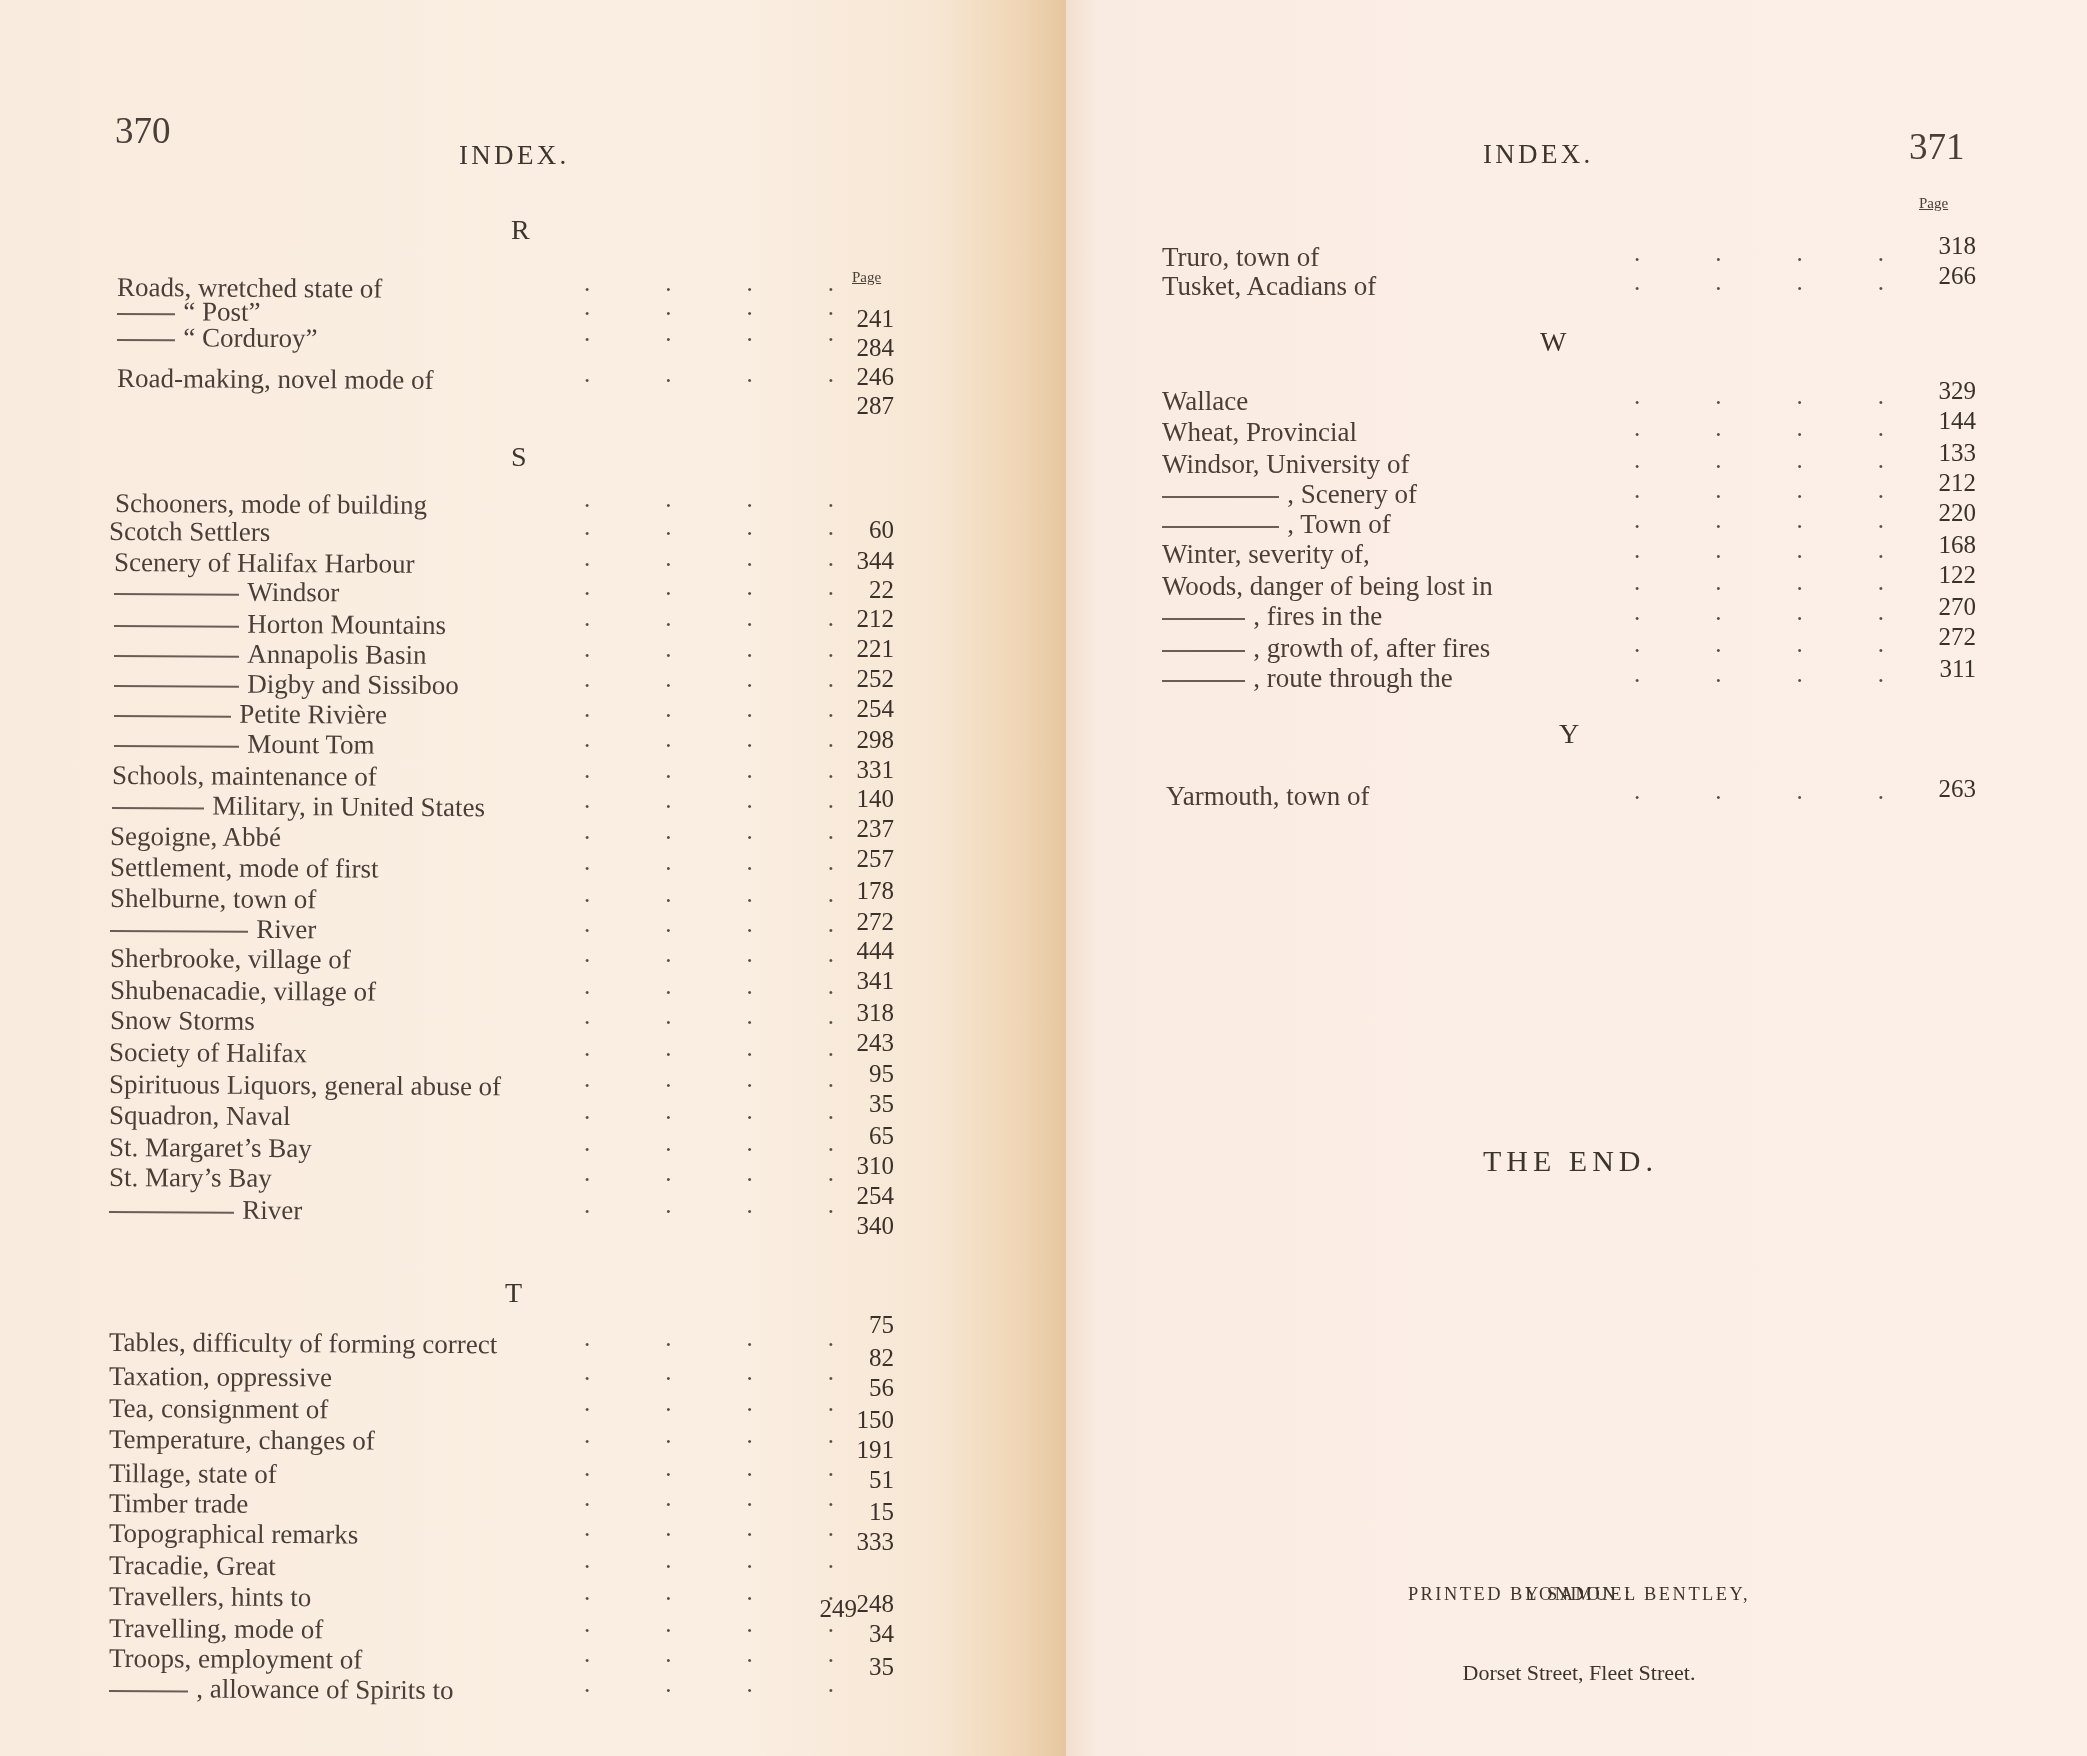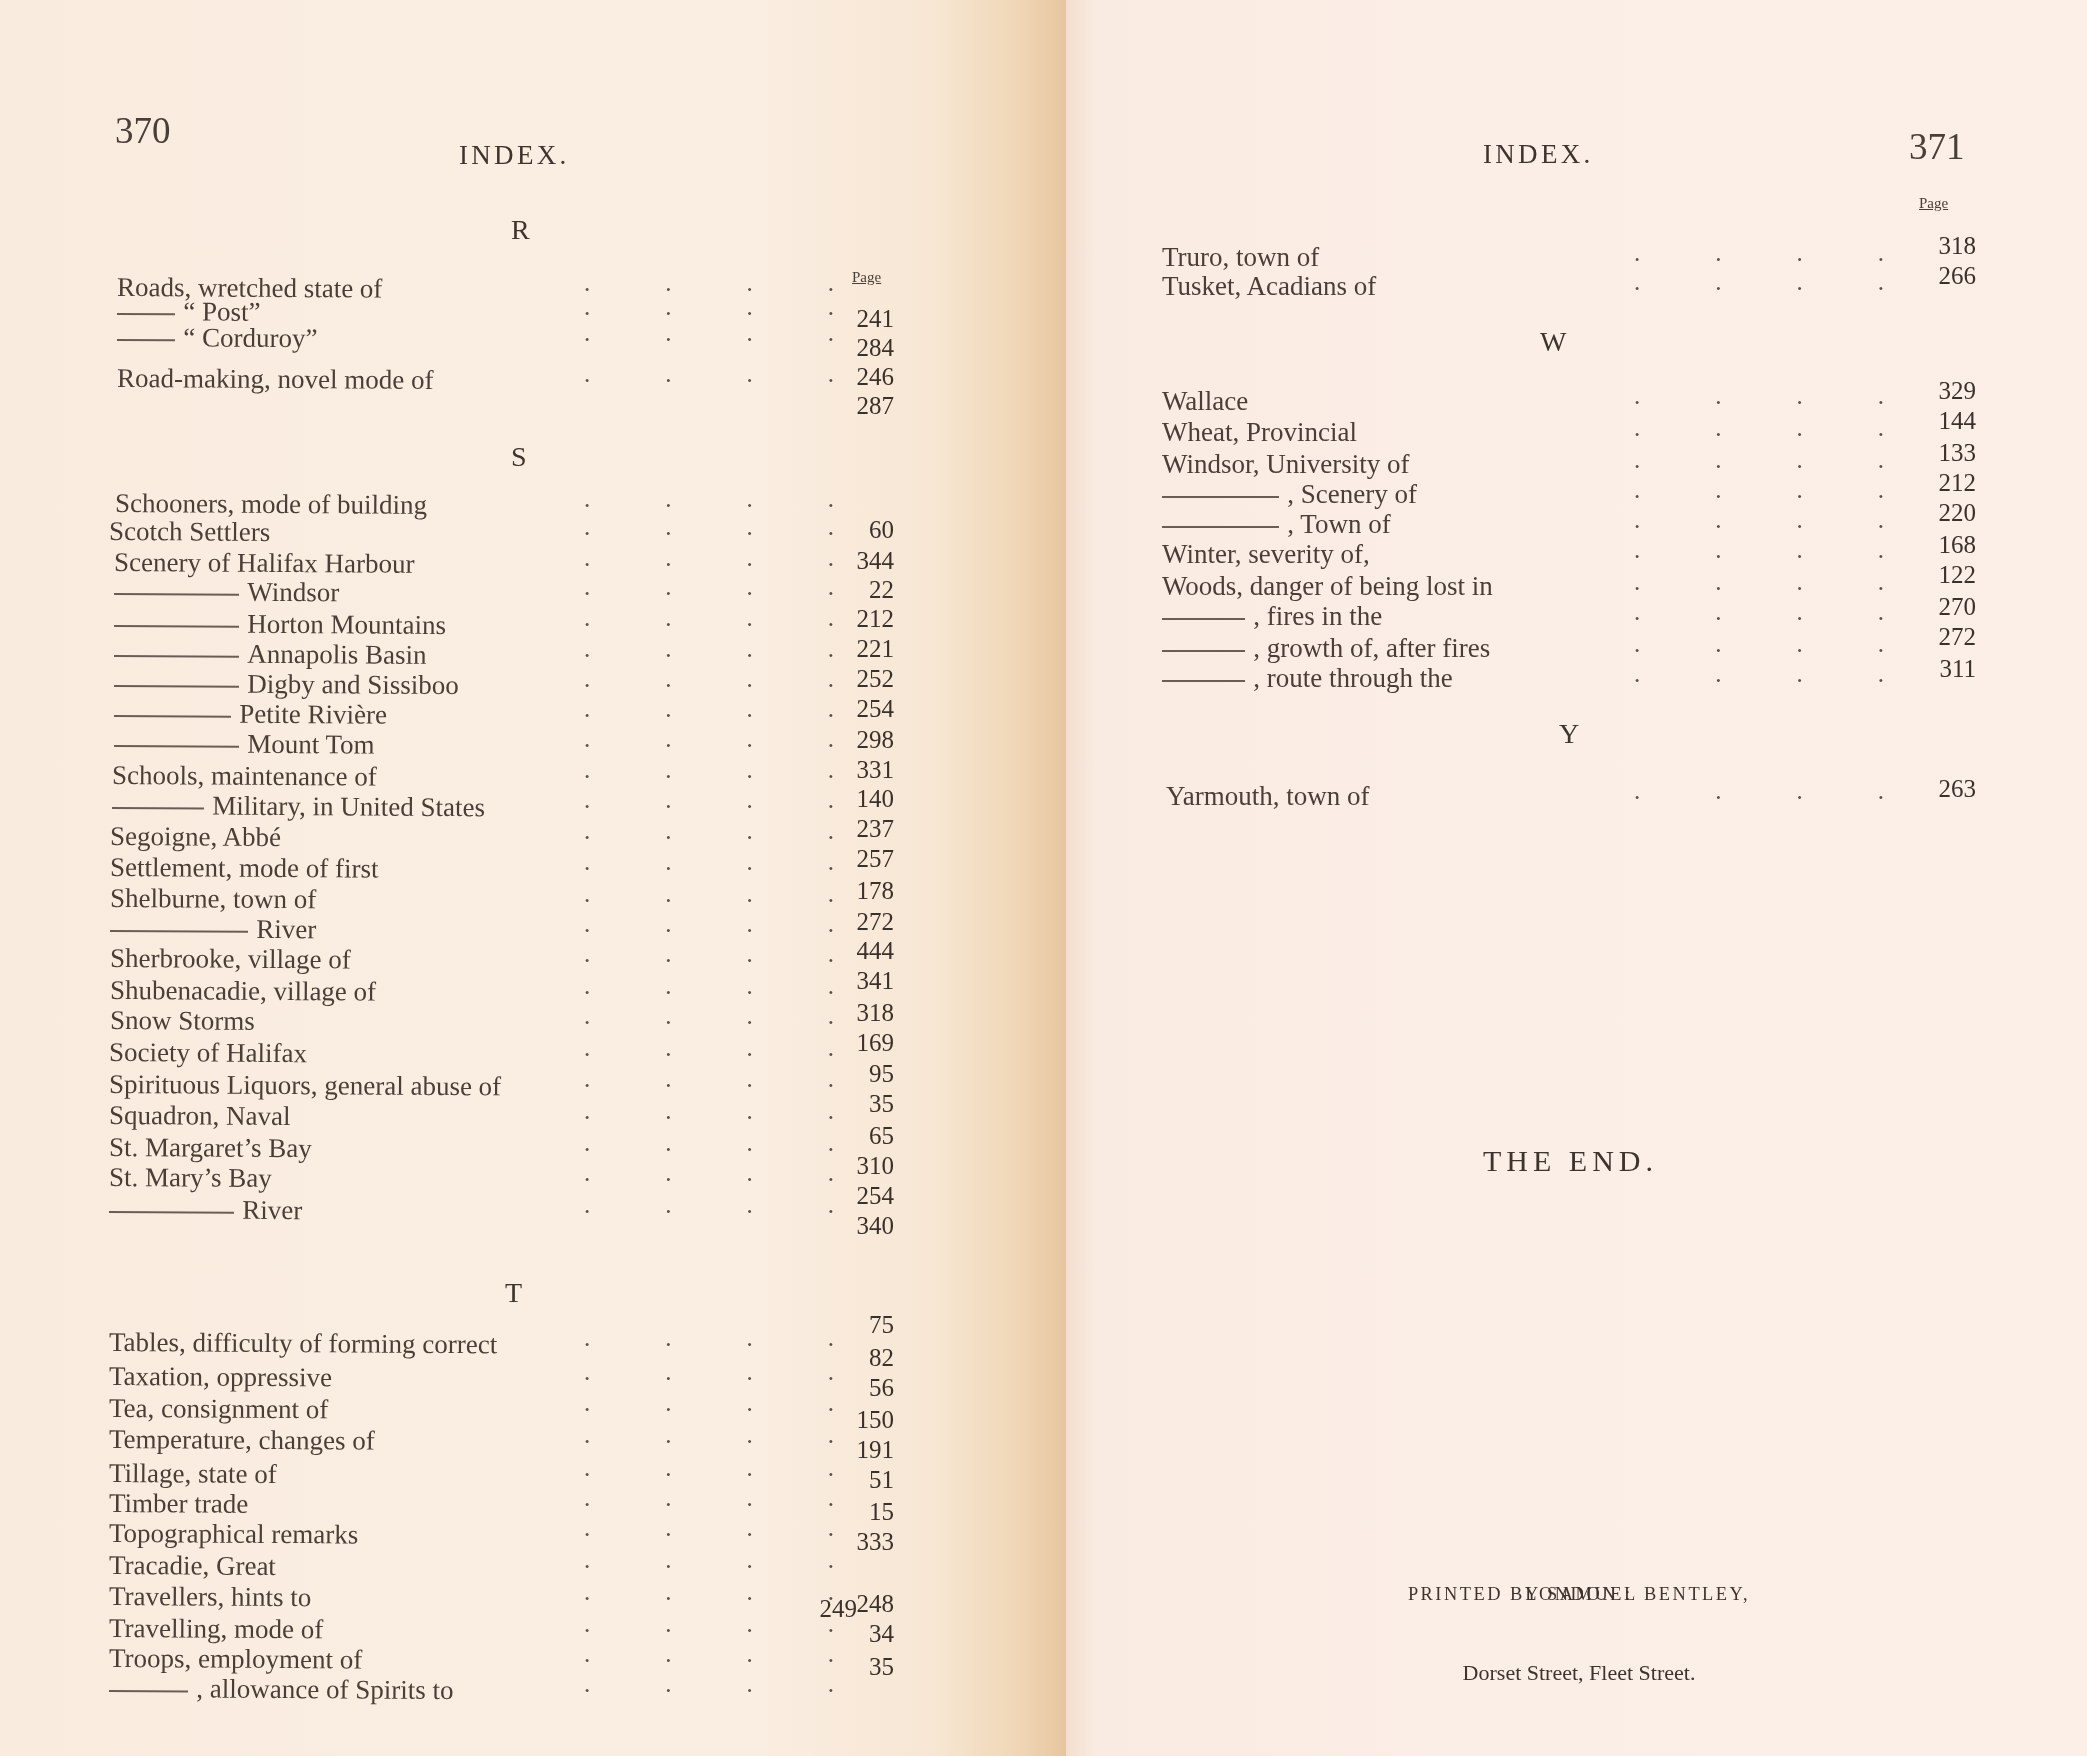--- a/index.html
+++ b/index.html
@@ -93,21 +93,21 @@
       <div class="abs dots" style="left: 584px; top: 910px;">.   .   .   .</div>
       <div class="abs num" style="left: 827px; top: 937px;">444</div>
       <div class="abs entry" style="left: 110px; top: 943px;"><span>Sherbrooke, village of</span></div>
       <div class="abs dots" style="left: 584px; top: 940px;">.   .   .   .</div>
       <div class="abs num" style="left: 827px; top: 967px;">341</div>
       <div class="abs entry" style="left: 110px; top: 975px;"><span>Shubenacadie, village of</span></div>
       <div class="abs dots" style="left: 584px; top: 972px;">.   .   .   .</div>
       <div class="abs num" style="left: 827px; top: 999px;">318</div>
       <div class="abs entry" style="left: 110px; top: 1005px;"><span>Snow Storms</span></div>
       <div class="abs dots" style="left: 584px; top: 1002px;">.   .   .   .</div>
-      <div class="abs num" style="left: 827px; top: 1029px;">169</div>
+      <div class="abs num" style="left: 827px; top: 1029px;">243</div>
       <div class="abs entry" style="left: 109px; top: 1037px;"><span>Society of Halifax</span></div>
       <div class="abs dots" style="left: 584px; top: 1034px;">.   .   .   .</div>
       <div class="abs num" style="left: 827px; top: 1060px;">95</div>
       <div class="abs entry" style="left: 109px; top: 1069px;"><span>Spirituous Liquors, general abuse of</span></div>
       <div class="abs dots" style="left: 584px; top: 1065px;">.   .   .   .</div>
       <div class="abs num" style="left: 827px; top: 1090px;">35</div>
       <div class="abs entry" style="left: 109px; top: 1100px;"><span>Squadron, Naval</span></div>
       <div class="abs dots" style="left: 584px; top: 1097px;">.   .   .   .</div>
       <div class="abs num" style="left: 827px; top: 1122px;">65</div>
       <div class="abs entry" style="left: 109px; top: 1132px;"><span>St. Margaret’s Bay</span></div>

